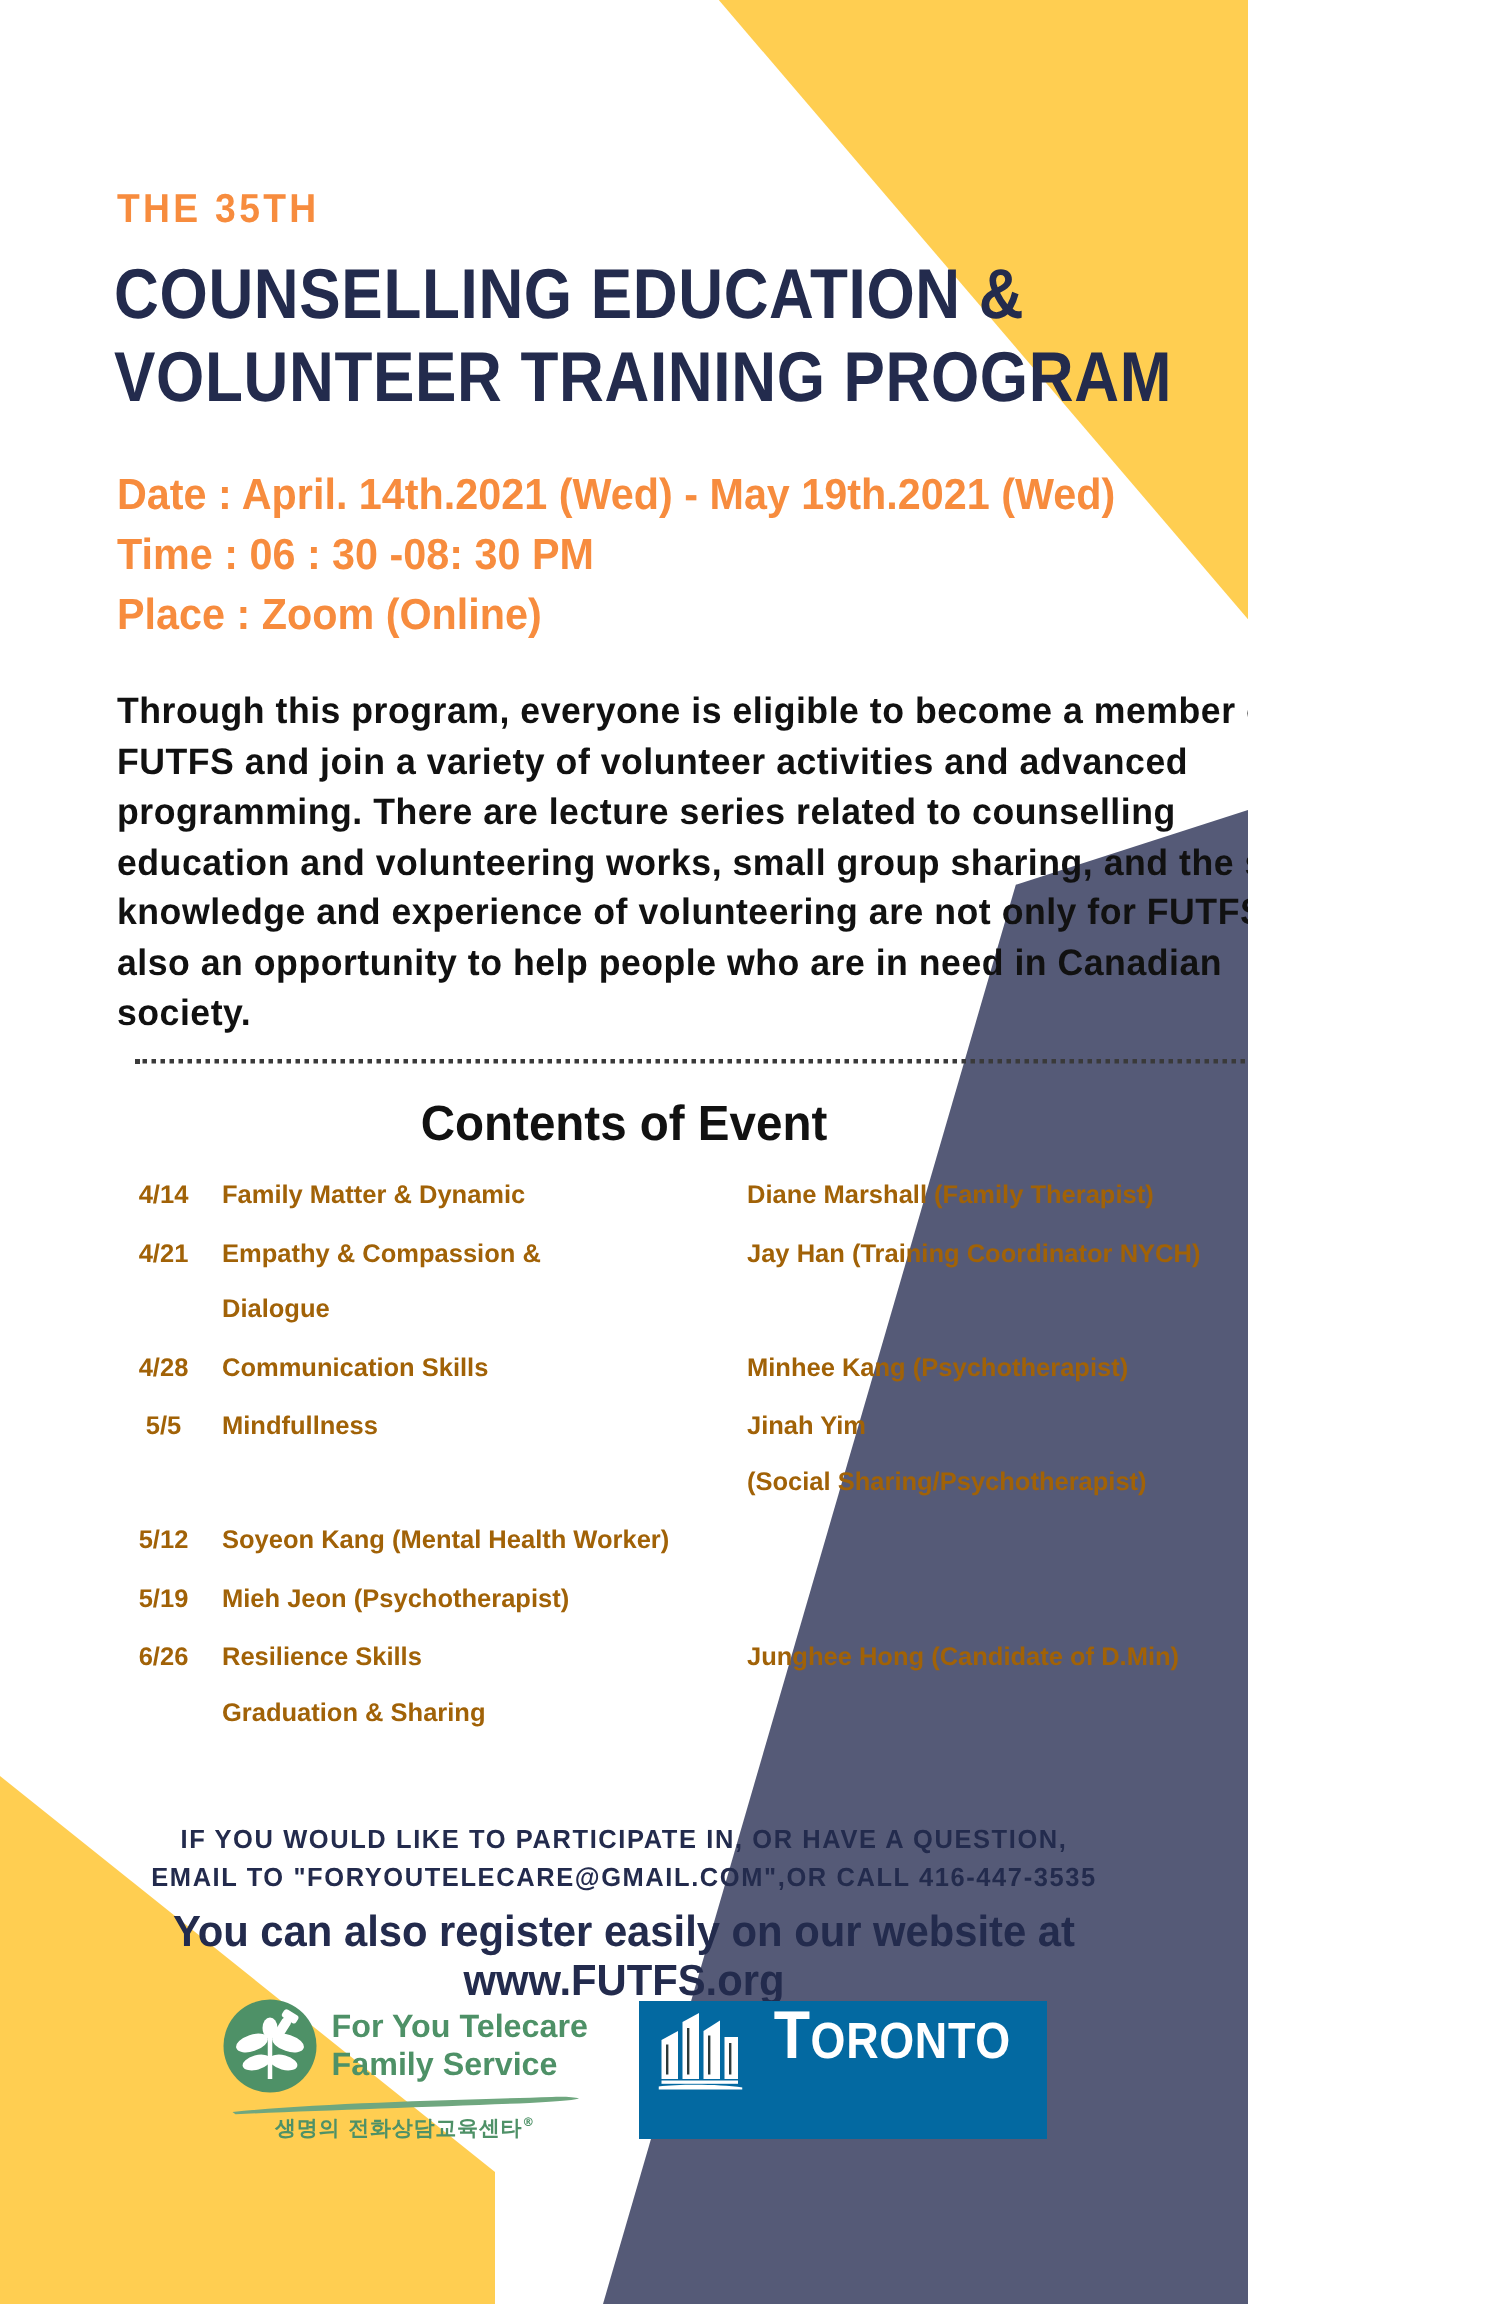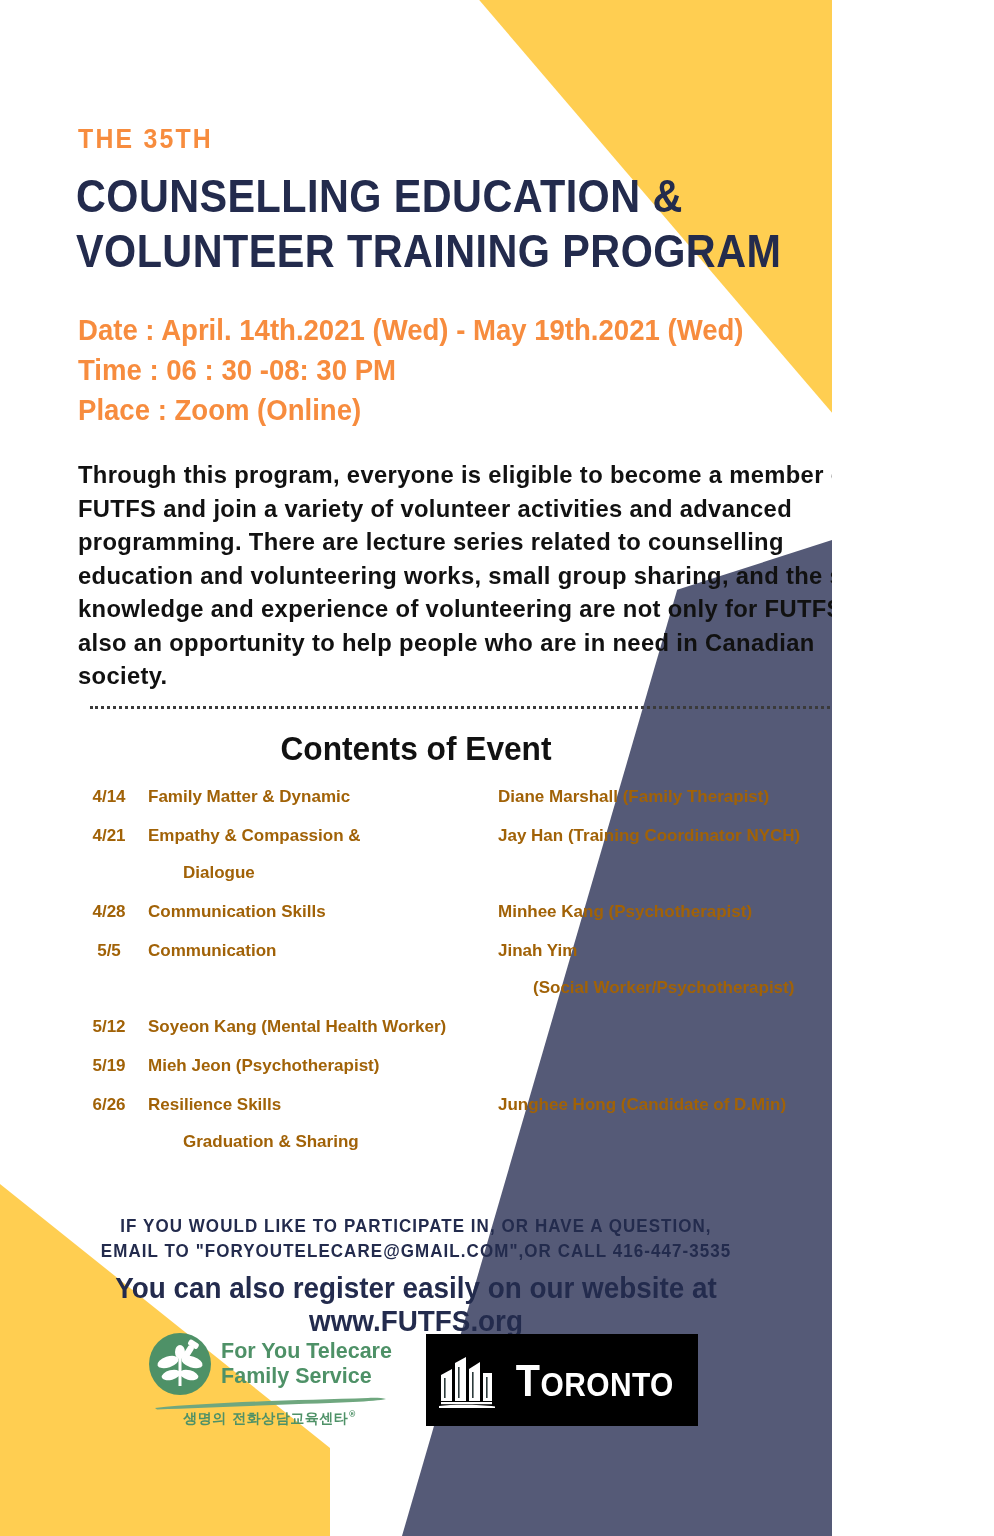--- a/index.html
+++ b/index.html
@@ -161,21 +161,21 @@
     flex: none;
     line-height: 37px;
   }
   .scol-person {
     flex: 1;
     line-height: 37px;
     position: relative;
     z-index: 4;
   }
   .scol-topic .sub,
-  .scol-person .sub { display: block; margin-left: 35px; }
+  .scol-person .sub { display: block; }
 
   
   .contact {
     position: absolute;
     left: 0;
     right: 0;
     top: 1214px;
     text-align: center;
     color: #232B4D;
     font-size: 17.5px;
@@ -247,25 +247,25 @@
     font-size: 14px;
     font-weight: bold;
     letter-spacing: 0.5px;
     margin-top: -1px;
     font-family: "DejaVu Sans", sans-serif;
   }
   .futfs-kr sup { font-size: 8px; vertical-align: super; }
 
   
   .toronto-logo {
-    background: #000000;
+    background: #0369a1;
     width: 272px;
     height: 92px;
     display: flex;
-    align-items: center;
+    align-items: flex-start;
     justify-content: center;
     gap: 10px;
   }
   .toronto-mark { width: 56px; height: 62px; flex: none; }
   .toronto-word {
     color: #ffffff;
     font-size: 45px;
     font-weight: bold;
     letter-spacing: 0.5px;
     line-height: 1;
@@ -333,25 +333,25 @@
           <span>Communication Skills</span>
         </div>
         <div class="scol-person">
           <span>Minhee Kang (Psychotherapist)</span>
         </div>
       </div>
 
       <div class="srow">
         <div class="scol-date">5/5</div>
         <div class="scol-topic">
-          <span>Communication</span>
+          <span>Mindfullness</span>
         </div>
         <div class="scol-person">
           <span>Jinah Yim</span>
-          <span class="sub">(Social Worker/Psychotherapist)</span>
+          <span class="sub">(Social Sharing/Psychotherapist)</span>
         </div>
       </div>
 
       <div class="srow">
         <div class="scol-date">5/12</div>
         <div class="scol-person">
           <span>Soyeon Kang (Mental Health Worker)</span>
         </div>
       </div>
 

